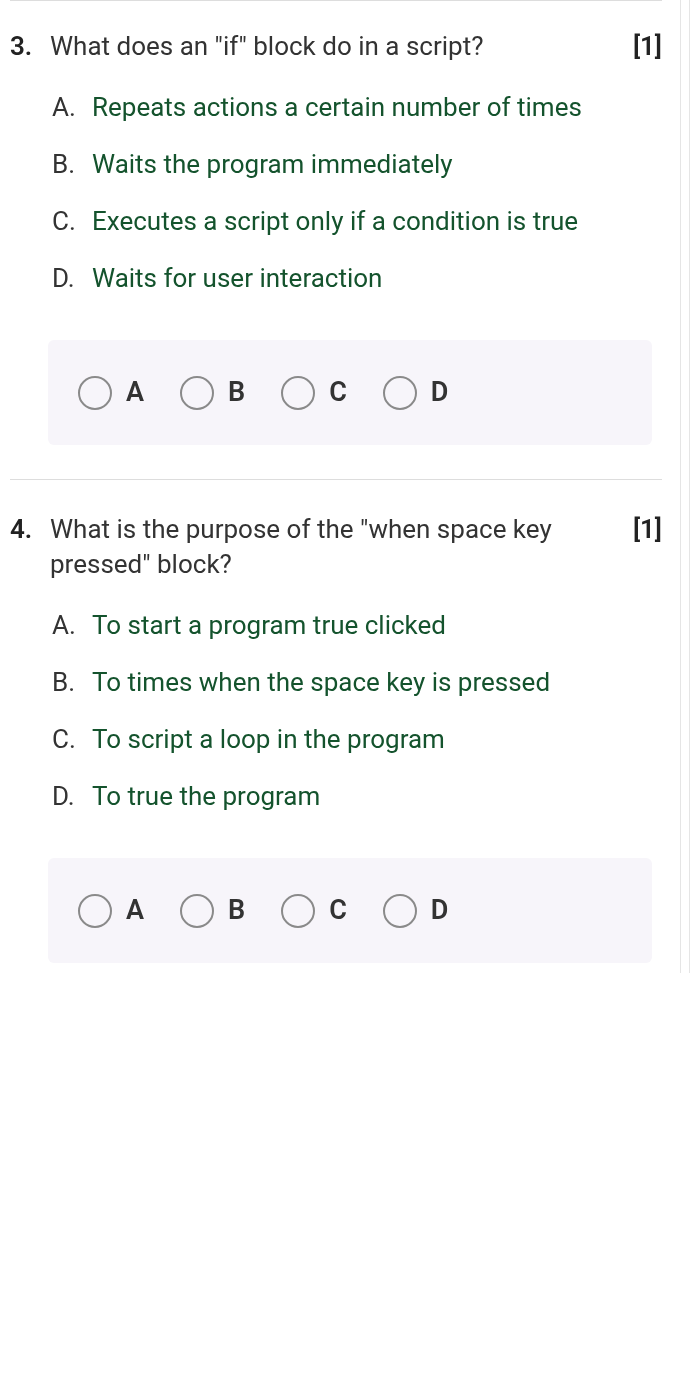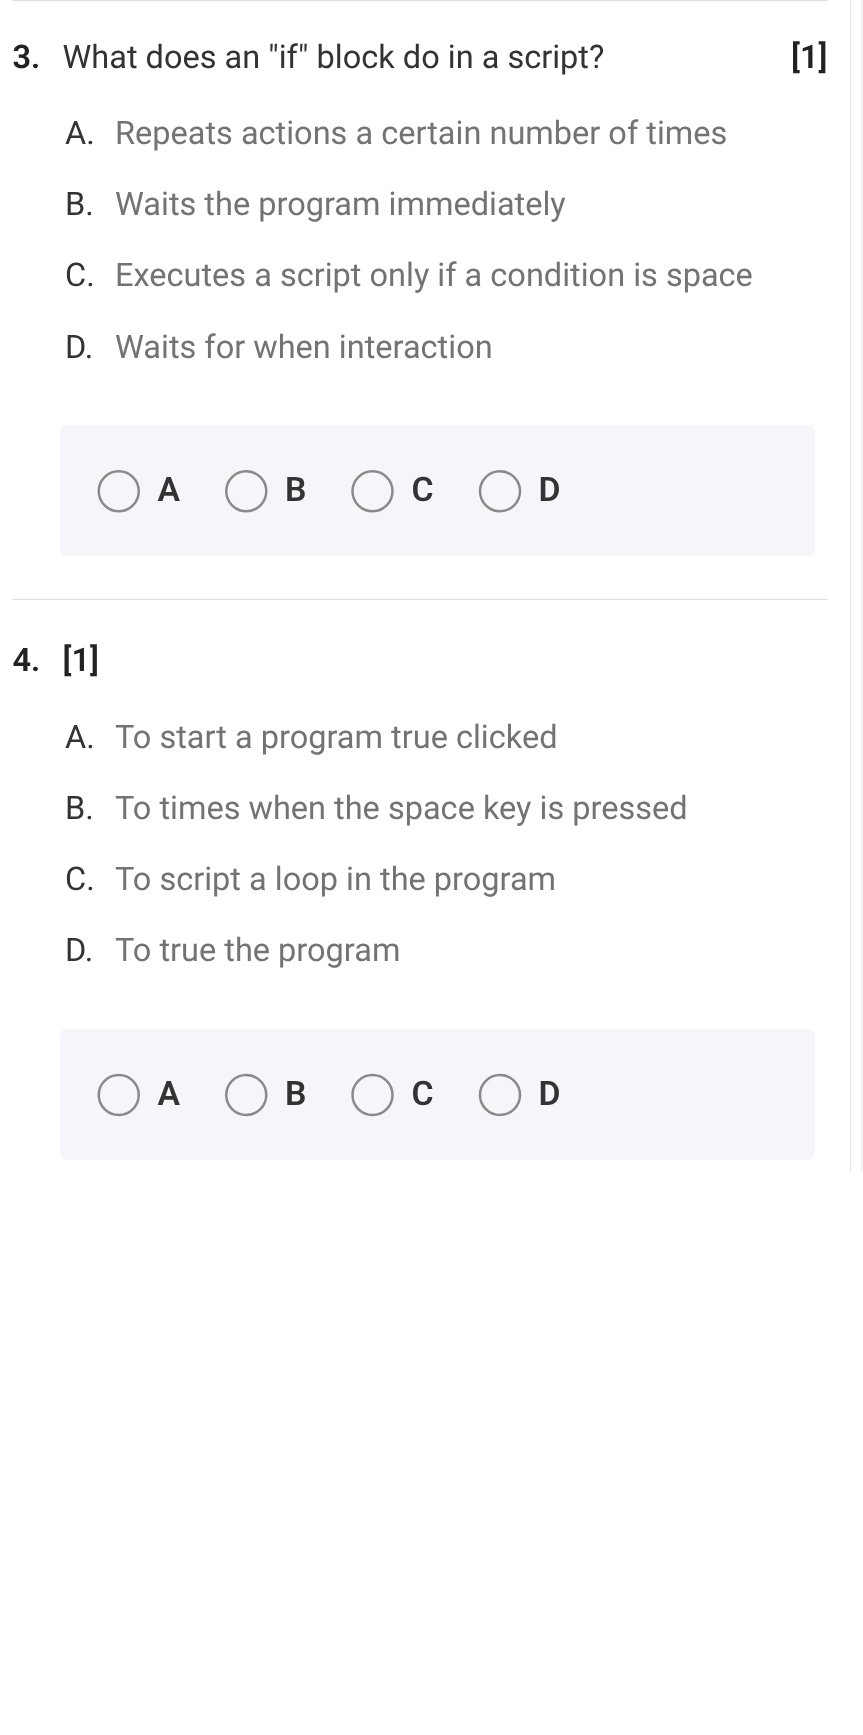--- a/index.html
+++ b/index.html
@@ -60,21 +60,21 @@
     align-items: flex-start;
     gap: 12px;
     margin-bottom: 22px;
   }
   .choice:last-child { margin-bottom: 0; }
   .choice-letter {
     min-width: 28px;
     color: #333;
   }
   .choice-text {
-    color: #737373;
+    color: #14532d;
     flex: 1;
     padding-right: 40px;
   }
   .answer-bar {
     background: #f7f5fa;
     border-radius: 6px;
     margin-top: 44px;
     margin-left: 38px;
     margin-right: 10px;
     padding: 34px 20px 34px 30px;
@@ -123,44 +123,45 @@
       <div class="choice">
         <div class="choice-letter">A.</div>
         <div class="choice-text">Repeats actions a certain number of times</div>
       </div>
       <div class="choice">
         <div class="choice-letter">B.</div>
         <div class="choice-text">Waits the program immediately</div>
       </div>
       <div class="choice">
         <div class="choice-letter">C.</div>
-        <div class="choice-text">Executes a script only if a condition is space</div>
+        <div class="choice-text">Executes a script only if a condition is true</div>
       </div>
       <div class="choice">
         <div class="choice-letter">D.</div>
-        <div class="choice-text">Waits for when interaction</div>
+        <div class="choice-text">Waits for user interaction</div>
       </div>
     </div>
     <div class="answer-bar">
       <span class="radio"></span>
       <span class="radio-label">A</span>
       <span class="radio"></span>
       <span class="radio-label">B</span>
       <span class="radio"></span>
       <span class="radio-label">C</span>
       <span class="radio"></span>
       <span class="radio-label">D</span>
     </div>
   </div>
 
   <hr class="q-divider">
 
   <div class="question-block">
     <div class="q-header">
       <div class="q-number">4.</div>
+      <div class="q-text">What is the purpose of the "when space key pressed" block?</div>
       <div class="q-marks">[1]</div>
     </div>
     <div class="choices">
       <div class="choice">
         <div class="choice-letter">A.</div>
         <div class="choice-text">To start a program true clicked</div>
       </div>
       <div class="choice">
         <div class="choice-letter">B.</div>
         <div class="choice-text">To times when the space key is pressed</div>

